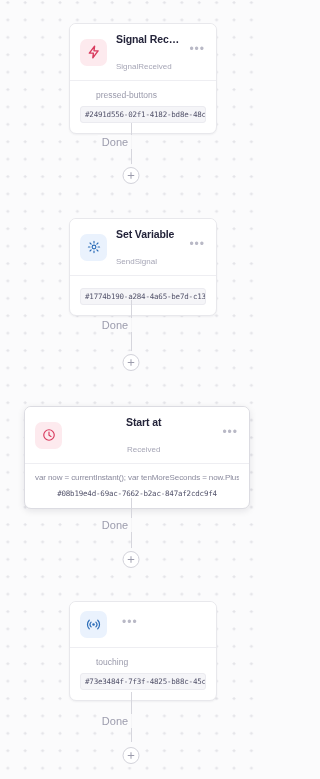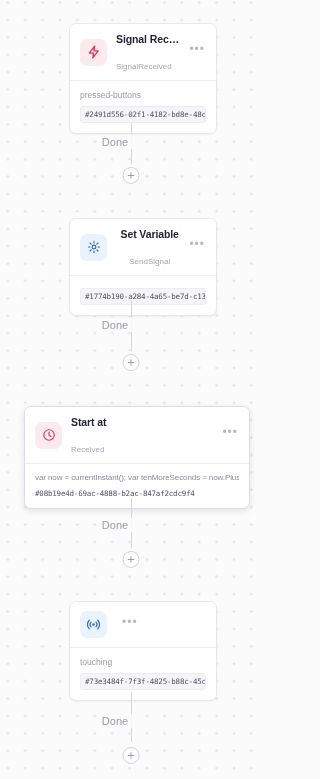--- a/index.html
+++ b/index.html
@@ -117,20 +117,21 @@
     border-top: 1px solid #eeeef2;
     padding: 9px 10px 10px 10px;
   }
   .param-label {
     font-size: 8.5px;
     color: #9a9aab;
     margin-bottom: 6px;
     white-space: nowrap;
     overflow: hidden;
     text-overflow: ellipsis;
+    margin-left: 16px;
   }
   .param-code {
     font-size: 7.5px;
     color: #52526a;
     font-family: "DejaVu Sans Mono", monospace;
     background: #f5f5f8;
     border: 1px solid #ebebf0;
     border-radius: 3px;
     padding: 3px 4px;
     white-space: nowrap;
@@ -216,21 +217,21 @@
     </div>
 
     <div class="edge" style="top:123px; height:52px;"></div>
     <div class="edge-label" style="top:135px;">Done</div>
     <div class="add-btn" style="top:167px;">
       <svg width="9" height="9" viewBox="0 0 12 12">
         <path d="M6 2.2 V9.8 M2.2 6 H9.8" stroke="#9a9aab" stroke-width="1.3" stroke-linecap="round"></path>
       </svg>
     </div>
 
-    <div class="node" style="left:69px; top:218px; width:146px;text-align:center;">
+    <div class="node" style="left:69px; top:218px; width:146px;">
       <div class="node-head">
         <div class="node-icon icon-blue">
           <svg width="14" height="14" viewBox="0 0 24 24" fill="none" stroke="#2b6cb8" stroke-width="2" stroke-linecap="round" stroke-linejoin="round">
             <circle cx="12" cy="12" r="3.2"></circle>
             <path d="M12 2.4 v2.6 M12 19 v2.6 M2.4 12 h2.6 M19 12 h2.6
                      M5.2 5.2 l1.9 1.9 M16.9 16.9 l1.9 1.9
                      M18.8 5.2 l-1.9 1.9 M7.1 16.9 l-1.9 1.9"></path>
           </svg>
         </div>
         <div class="node-titles">
@@ -245,37 +246,37 @@
     </div>
 
     <div class="edge" style="top:300px; height:52px;"></div>
     <div class="edge-label" style="top:318px;">Done</div>
     <div class="add-btn" style="top:354px;">
       <svg width="9" height="9" viewBox="0 0 12 12">
         <path d="M6 2.2 V9.8 M2.2 6 H9.8" stroke="#9a9aab" stroke-width="1.3" stroke-linecap="round"></path>
       </svg>
     </div>
 
-    <div class="node selected" style="left:24px; top:406px; width:224px;">
+    <div class="node selected" style="left:24px; top:406px; width:224px;text-align:center;">
       <div class="node-head">
         <div class="node-icon icon-pink">
           <svg width="14" height="14" viewBox="0 0 24 24" fill="none" stroke="#d93b5e" stroke-width="2" stroke-linecap="round" stroke-linejoin="round">
             <circle cx="12" cy="12" r="9"></circle>
             <path d="M12 7 v5.4 l3.4 2"></path>
           </svg>
         </div>
         <div class="node-titles">
           <div class="node-title">Start at</div>
           <div class="node-subtitle">Received</div>
         </div>
         <div class="node-menu">•••</div>
       </div>
       <div class="node-body">
         <div class="expr-line">var now = currentInstant(); var tenMoreSeconds = now.Plus(Dur</div>
-        <div class="param-code" style="background:transparent; border:none; padding:0;">#08b19e4d-69ac-4888-b2ac-847af2cdc9f4</div>
+        <div class="param-code" style="background:transparent; border:none; padding:0;">#08b19e4d-69ac-7662-b2ac-847af2cdc9f4</div>
       </div>
     </div>
 
     <div class="edge" style="top:498px; height:52px;"></div>
     <div class="edge-label" style="top:518px;">Done</div>
     <div class="add-btn" style="top:551px;">
       <svg width="9" height="9" viewBox="0 0 12 12">
         <path d="M6 2.2 V9.8 M2.2 6 H9.8" stroke="#9a9aab" stroke-width="1.3" stroke-linecap="round"></path>
       </svg>
     </div>

